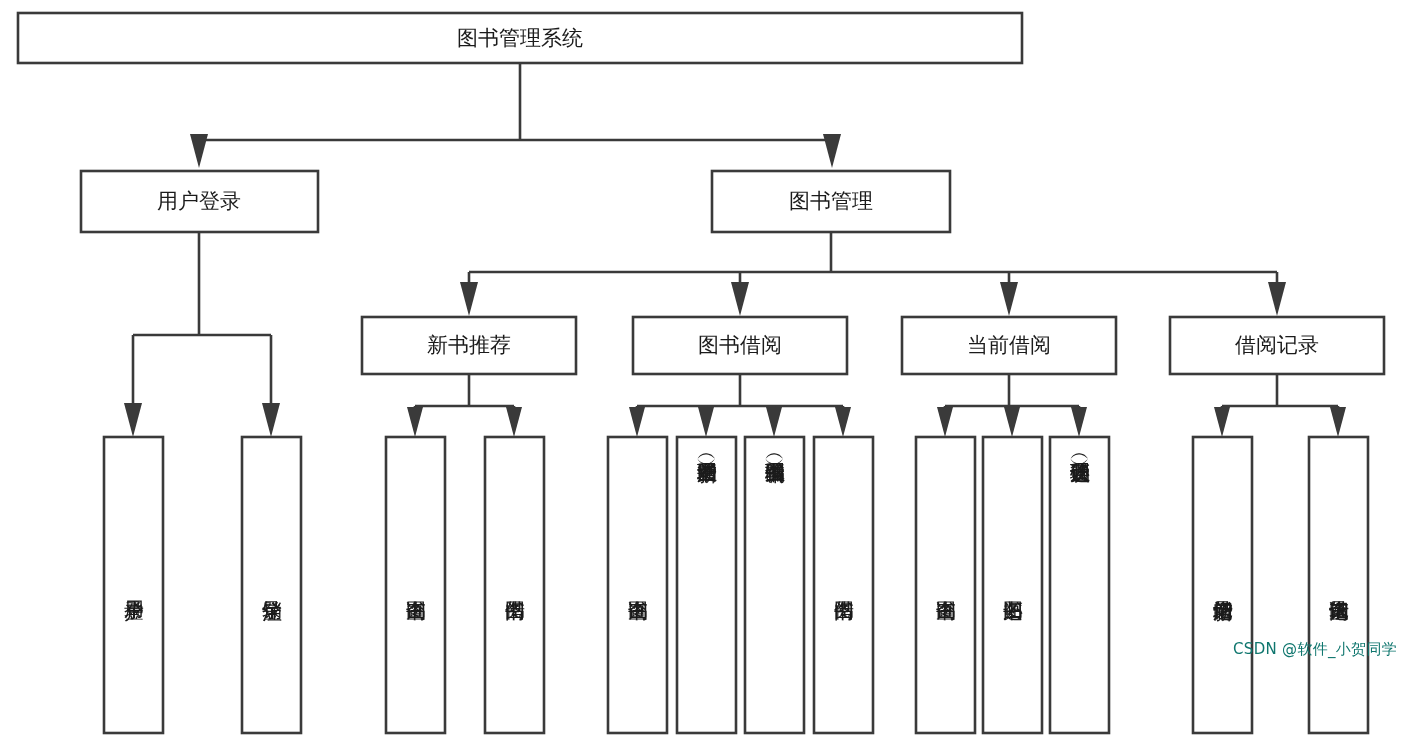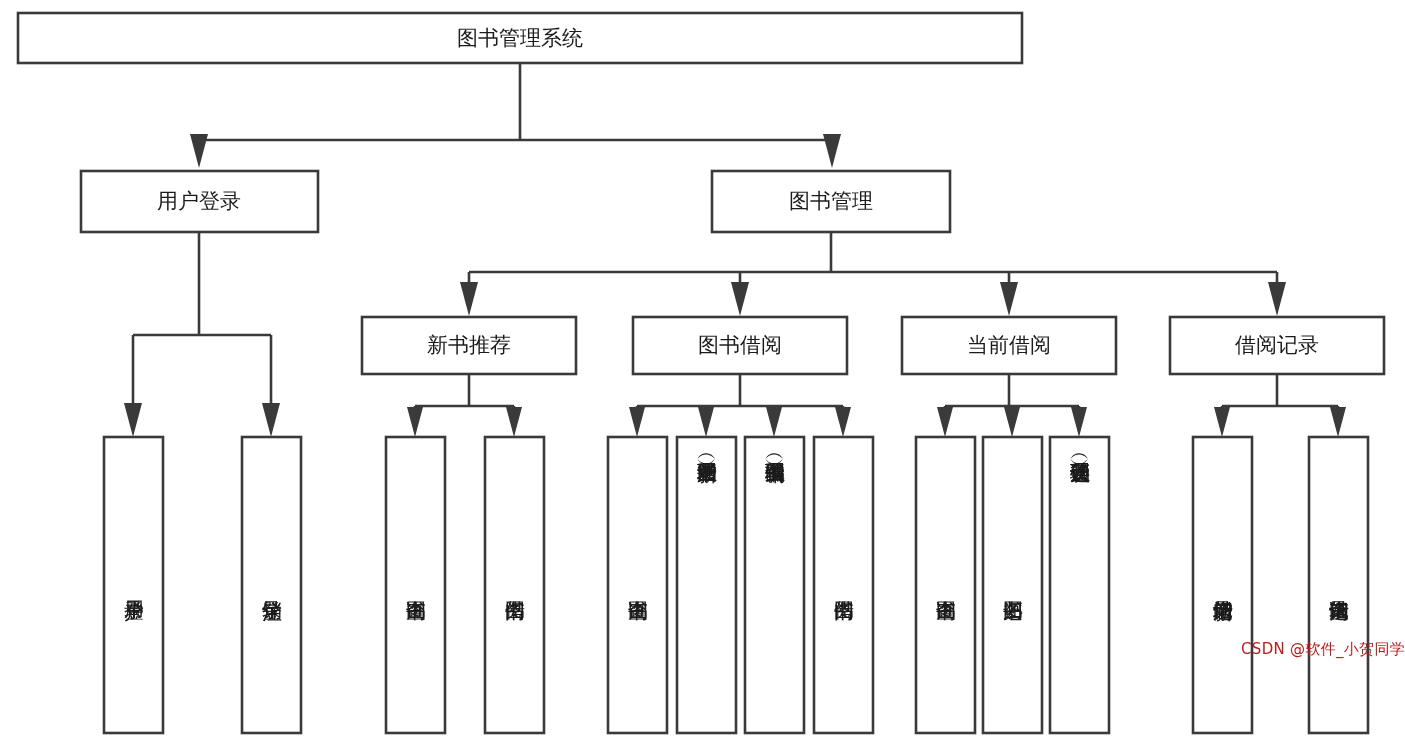--- a/index.html
+++ b/index.html
@@ -47,25 +47,25 @@
     dominant-baseline: middle;
   }
   .label-h {
     font-size: 21px;
   }
   .label-v {
     font-size: 20px;
   }
   .watermark {
     position: absolute;
-    right: 0;
+    right: 8px;
     bottom: 5px;
     font-family: "DejaVu Sans", "Liberation Sans", sans-serif;
     font-size: 15px;
-    color: #b91c1c;
+    color: #0f766e;
     white-space: nowrap;
     letter-spacing: 0.3px;
   }
 </style>
 </head>
 <body>
 
 <div id="diagram-root">
 
   <svg id="tree-svg" viewBox="0 0 1405 747">

